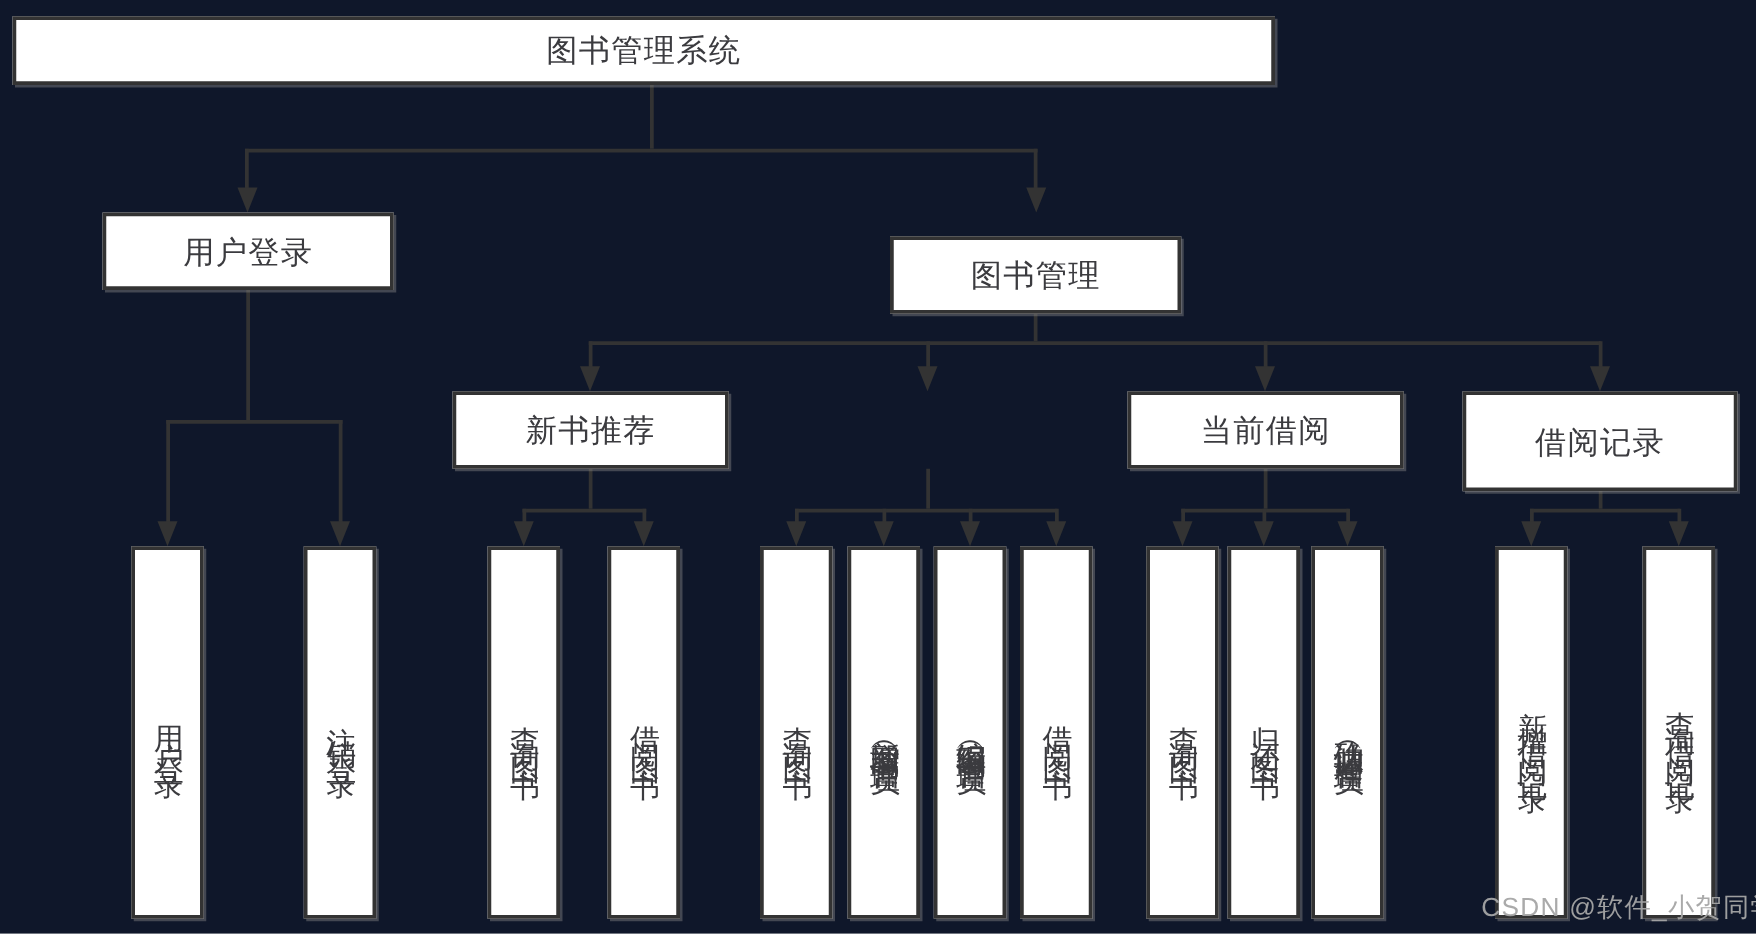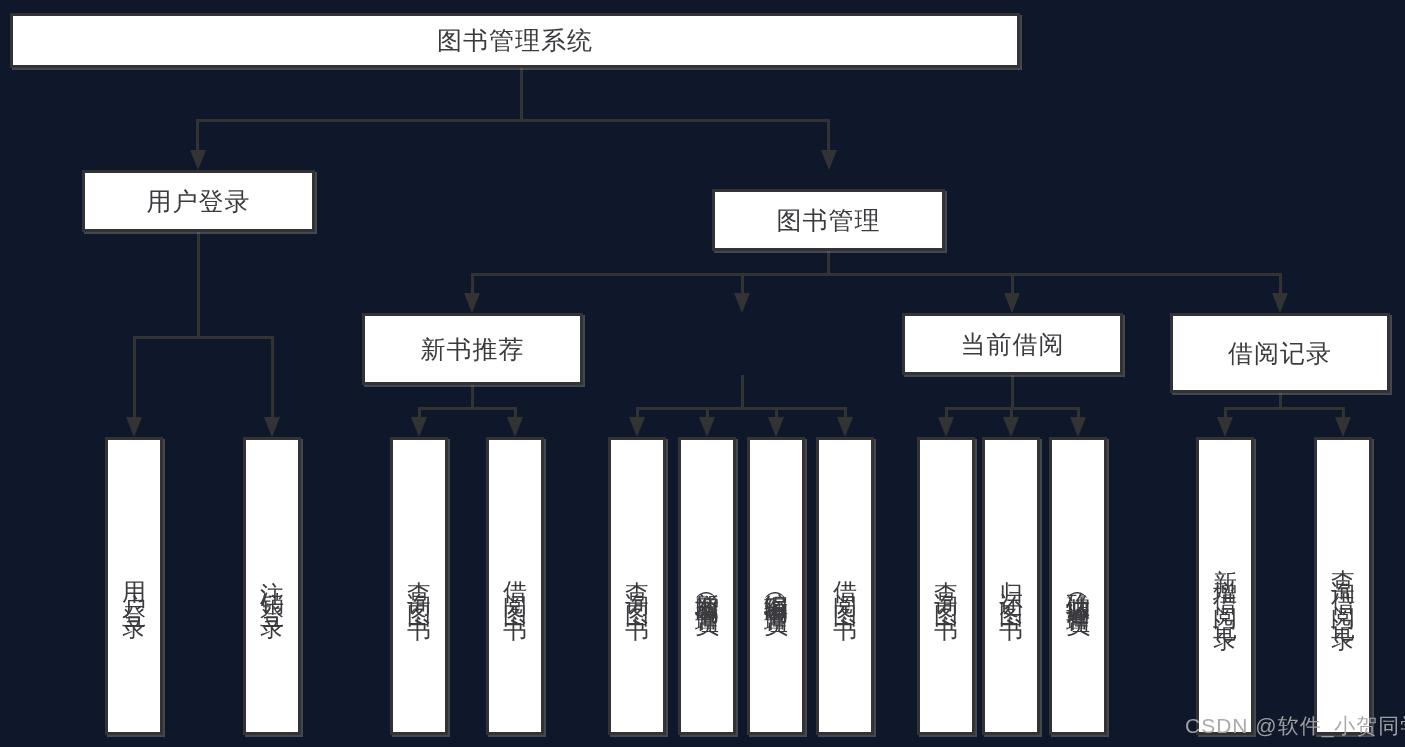--- a/index.html
+++ b/index.html
@@ -35,21 +35,21 @@
 </head>
 <body>
 
 <div id="stage">
 
   <div class="box hbox" style="left:10px;top:13px;width:1010px;height:55px;">图书管理系统</div>
 
   <div class="box hbox" style="left:82px;top:170px;width:233px;height:62px;">用户登录</div>
   <div class="box hbox" style="left:712px;top:170px;width:233px;height:62px;margin-top:19px;">图书管理</div>
 
-  <div class="box hbox" style="left:362px;top:313px;width:221px;height:72px;">新书推荐</div>
+  <div class="box hbox" style="left:362px;top:313px;width:221px;height:62px;">新书推荐</div>
   <div class="box hbox" style="left:902px;top:313px;width:221px;height:62px;">当前借阅</div>
   <div class="box hbox" style="left:1170px;top:313px;width:220px;height:80px;">借阅记录</div>
 
   <div class="box vbox" style="left:105px;top:437px;width:58px;height:298px;">用户登录</div>
   <div class="box vbox" style="left:243px;top:437px;width:58px;height:298px;">注销登录</div>
 
   <div class="box vbox" style="left:390px;top:437px;width:58px;height:298px;">查询图书</div>
   <div class="box vbox" style="left:486px;top:437px;width:58px;height:298px;">借阅图书</div>
 
   <div class="box vbox" style="left:608px;top:437px;width:58px;height:298px;">查询图书</div>

